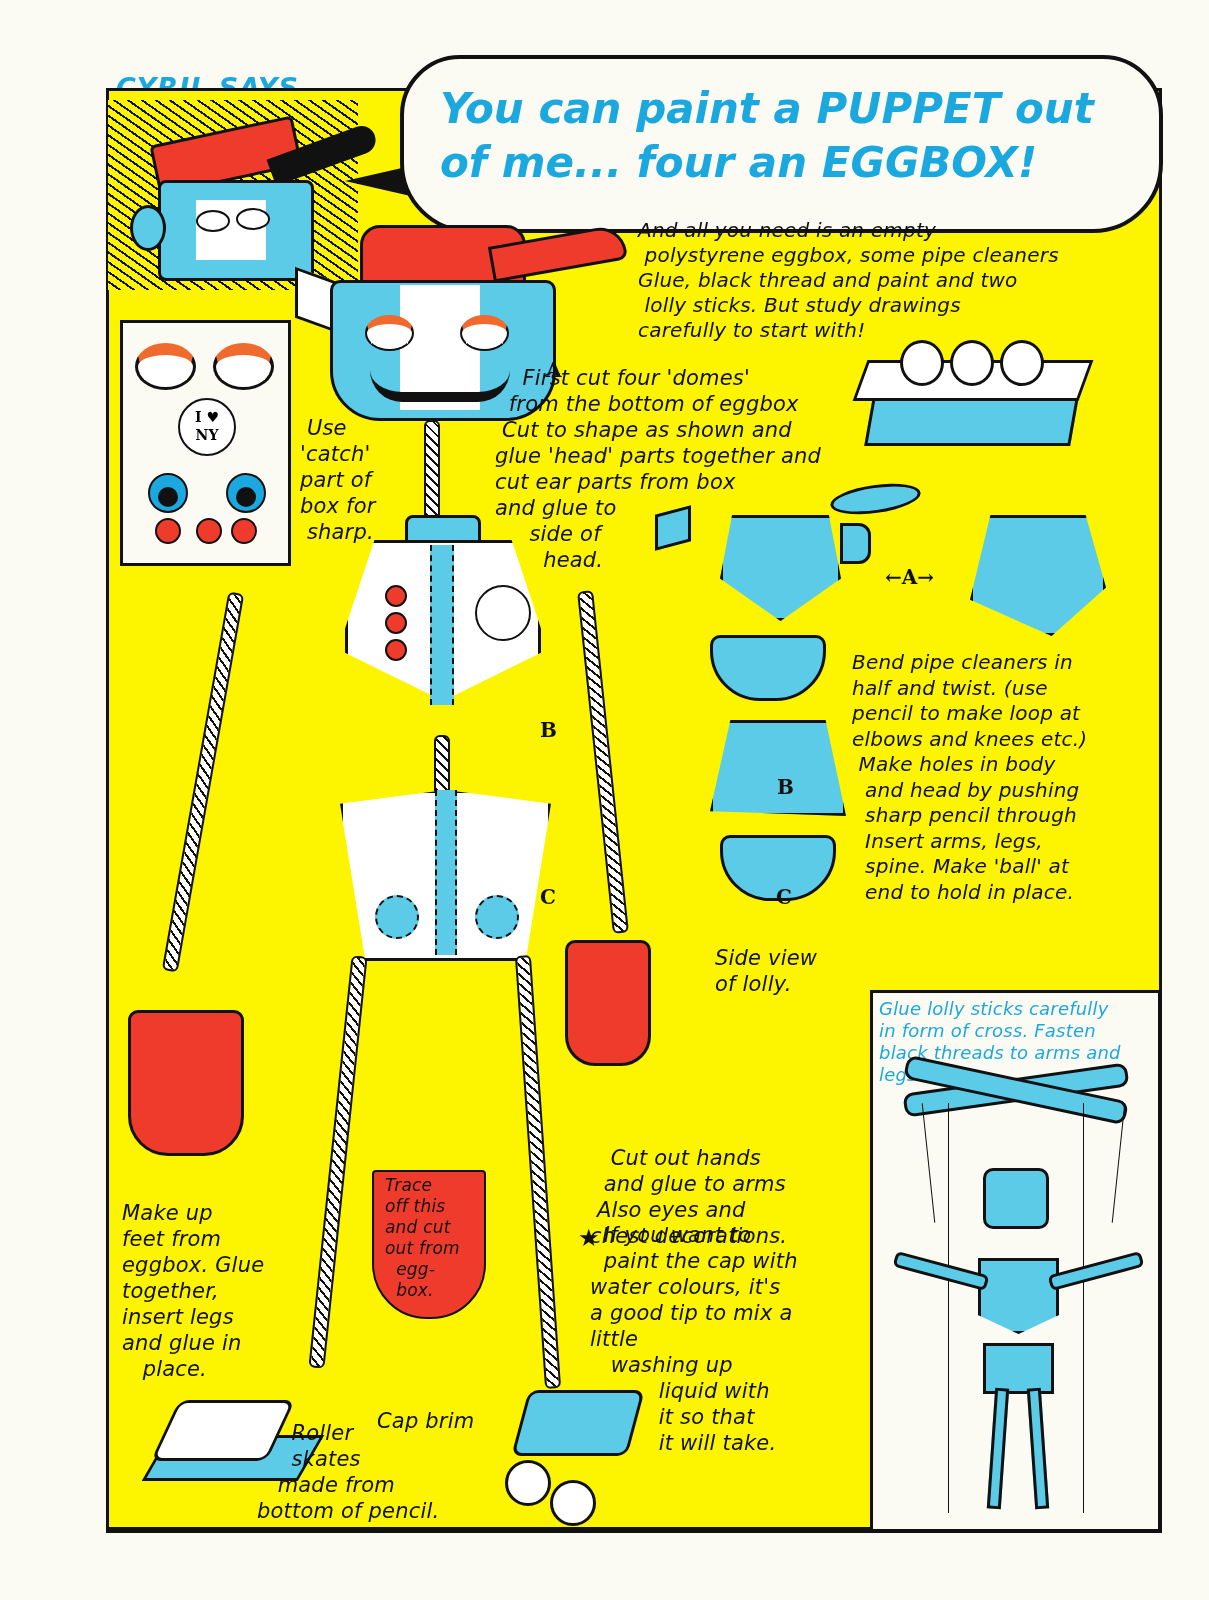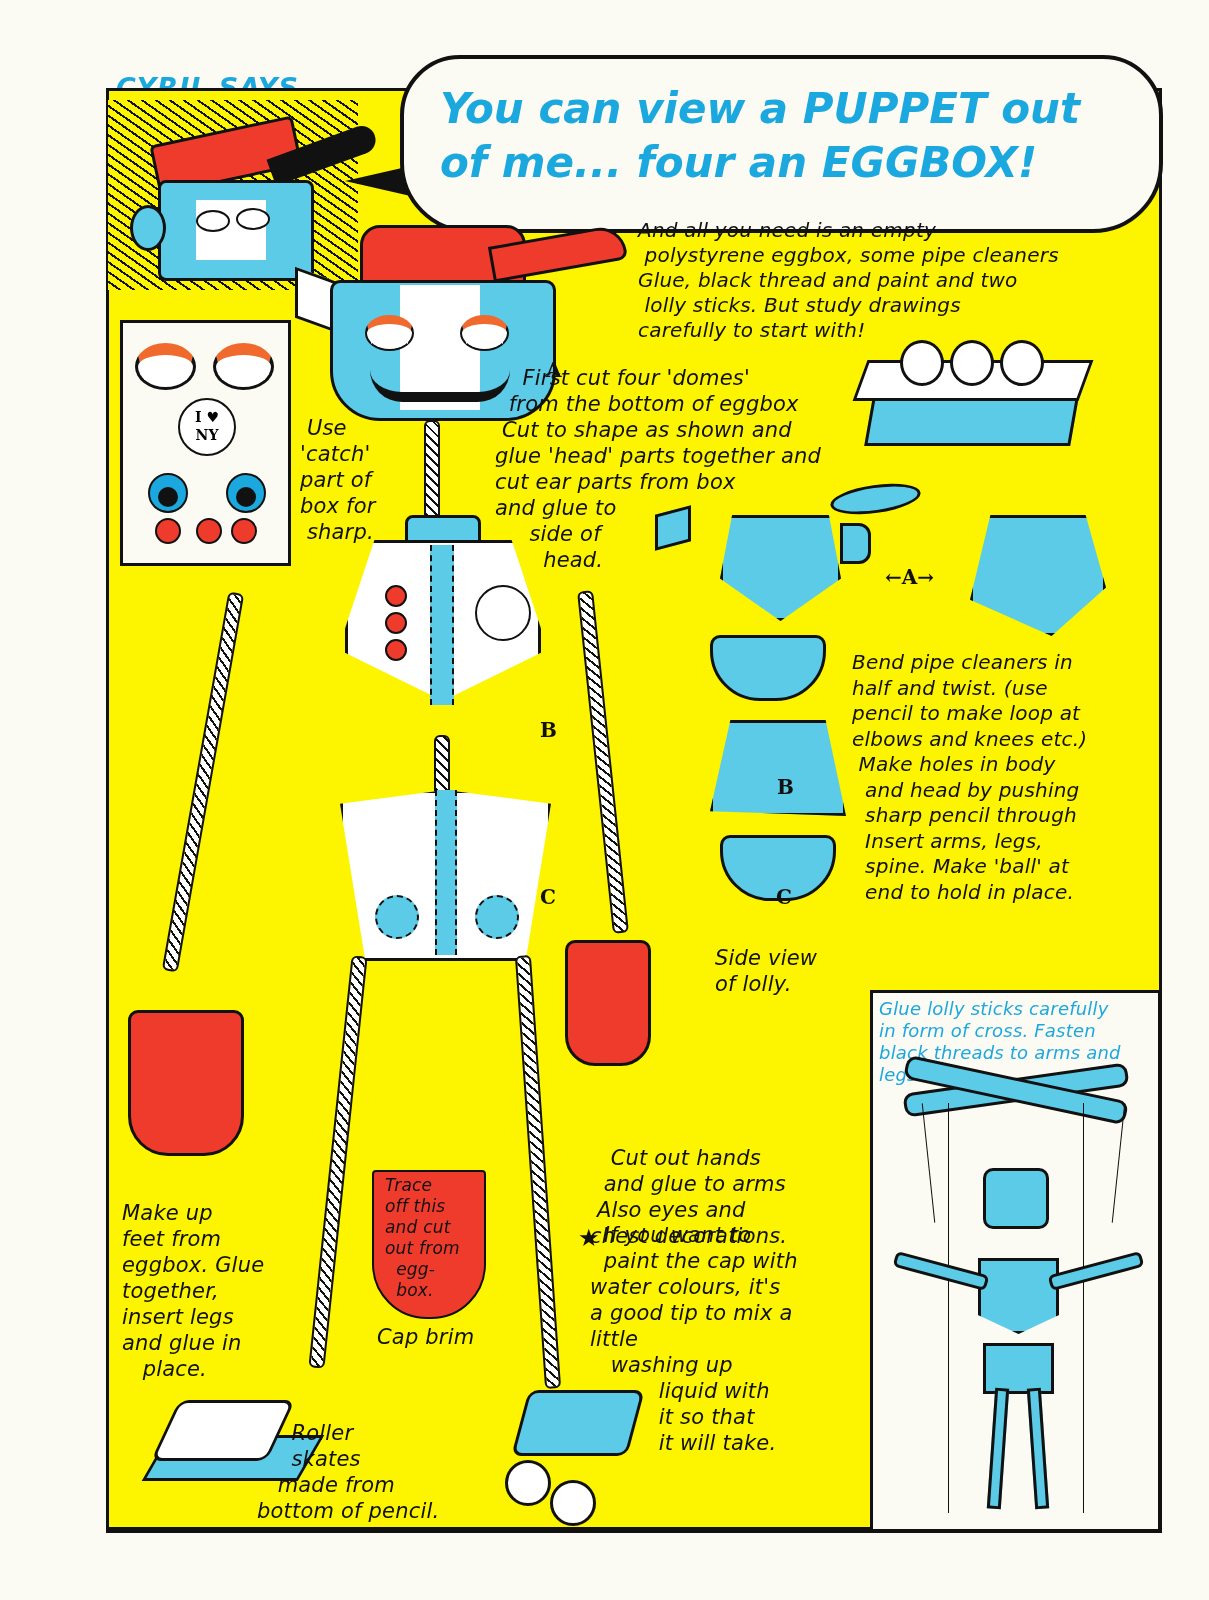--- a/index.html
+++ b/index.html
@@ -35,21 +35,21 @@
   <div class="abs" style="left:160px;top:40px;width:110px;height:28px;background:#111;transform:rotate(-20deg);border-radius:0 40px 40px 0;"></div>
   <div class="abs cyan outline" style="left:50px;top:80px;width:150px;height:95px;border-radius:8px;"></div>
   <div class="abs white" style="left:88px;top:100px;width:70px;height:60px;"></div>
   <div class="abs dot" style="left:88px;top:110px;width:30px;height:18px;background:#fff;border:2px solid #111;"></div>
   <div class="abs dot" style="left:128px;top:108px;width:30px;height:18px;background:#fff;border:2px solid #111;"></div>
   <div class="abs dot cyan outline" style="left:22px;top:105px;width:30px;height:40px;"></div>
 </div>
 
 <div class="abs bubble-tail"></div>
 <div class="abs bubble"></div>
-<div class="abs headline"><span>You can view a PUPPET out</span>
+<div class="abs headline"><span>You can paint a PUPPET out</span>
 <span>of me... four an EGGBOX!</span></div>
 
 <div class="abs hand" style="left:638px;top:218px;font-size:20px;line-height:25px;">And all you need is an empty
  polystyrene eggbox, some pipe cleaners
 Glue, black thread and paint and two
  lolly sticks. But study drawings
 carefully to start with!</div>
 
 <div class="abs" style="left:860px;top:340px;width:240px;height:120px;">
   <div class="abs cyan outline" style="left:10px;top:40px;width:200px;height:60px;transform:skewX(-10deg);"></div>
@@ -167,21 +167,21 @@
 and glue in
    place.</div>
 
 <div class="abs red" style="left:372px;top:1170px;width:110px;height:145px;border:2px solid #111;border-radius:4px 4px 55px 55px;"></div>
 <div class="abs hand" style="left:385px;top:1175px;font-size:17px;line-height:21px;">Trace
 off this
 and cut
 out from
   egg-
   box.</div>
-<div class="abs hand" style="left:377px;top:1324px;text-align:right;">Cap brim</div>
+<div class="abs hand" style="left:377px;top:1408px;text-align:right;">Cap brim</div>
 
 <div class="abs hand" style="left:590px;top:1118px;margin-top:27px;">   Cut out hands
   and glue to arms
  Also eyes and
 chest decorations.</div>
 <div class="abs" style="left:578px;top:1224px;font-size:24px;color:#111;">★</div>
 <div class="abs hand" style="left:590px;top:1222px;">  If you want to
   paint the cap with
 water colours, it's
 a good tip to mix a

